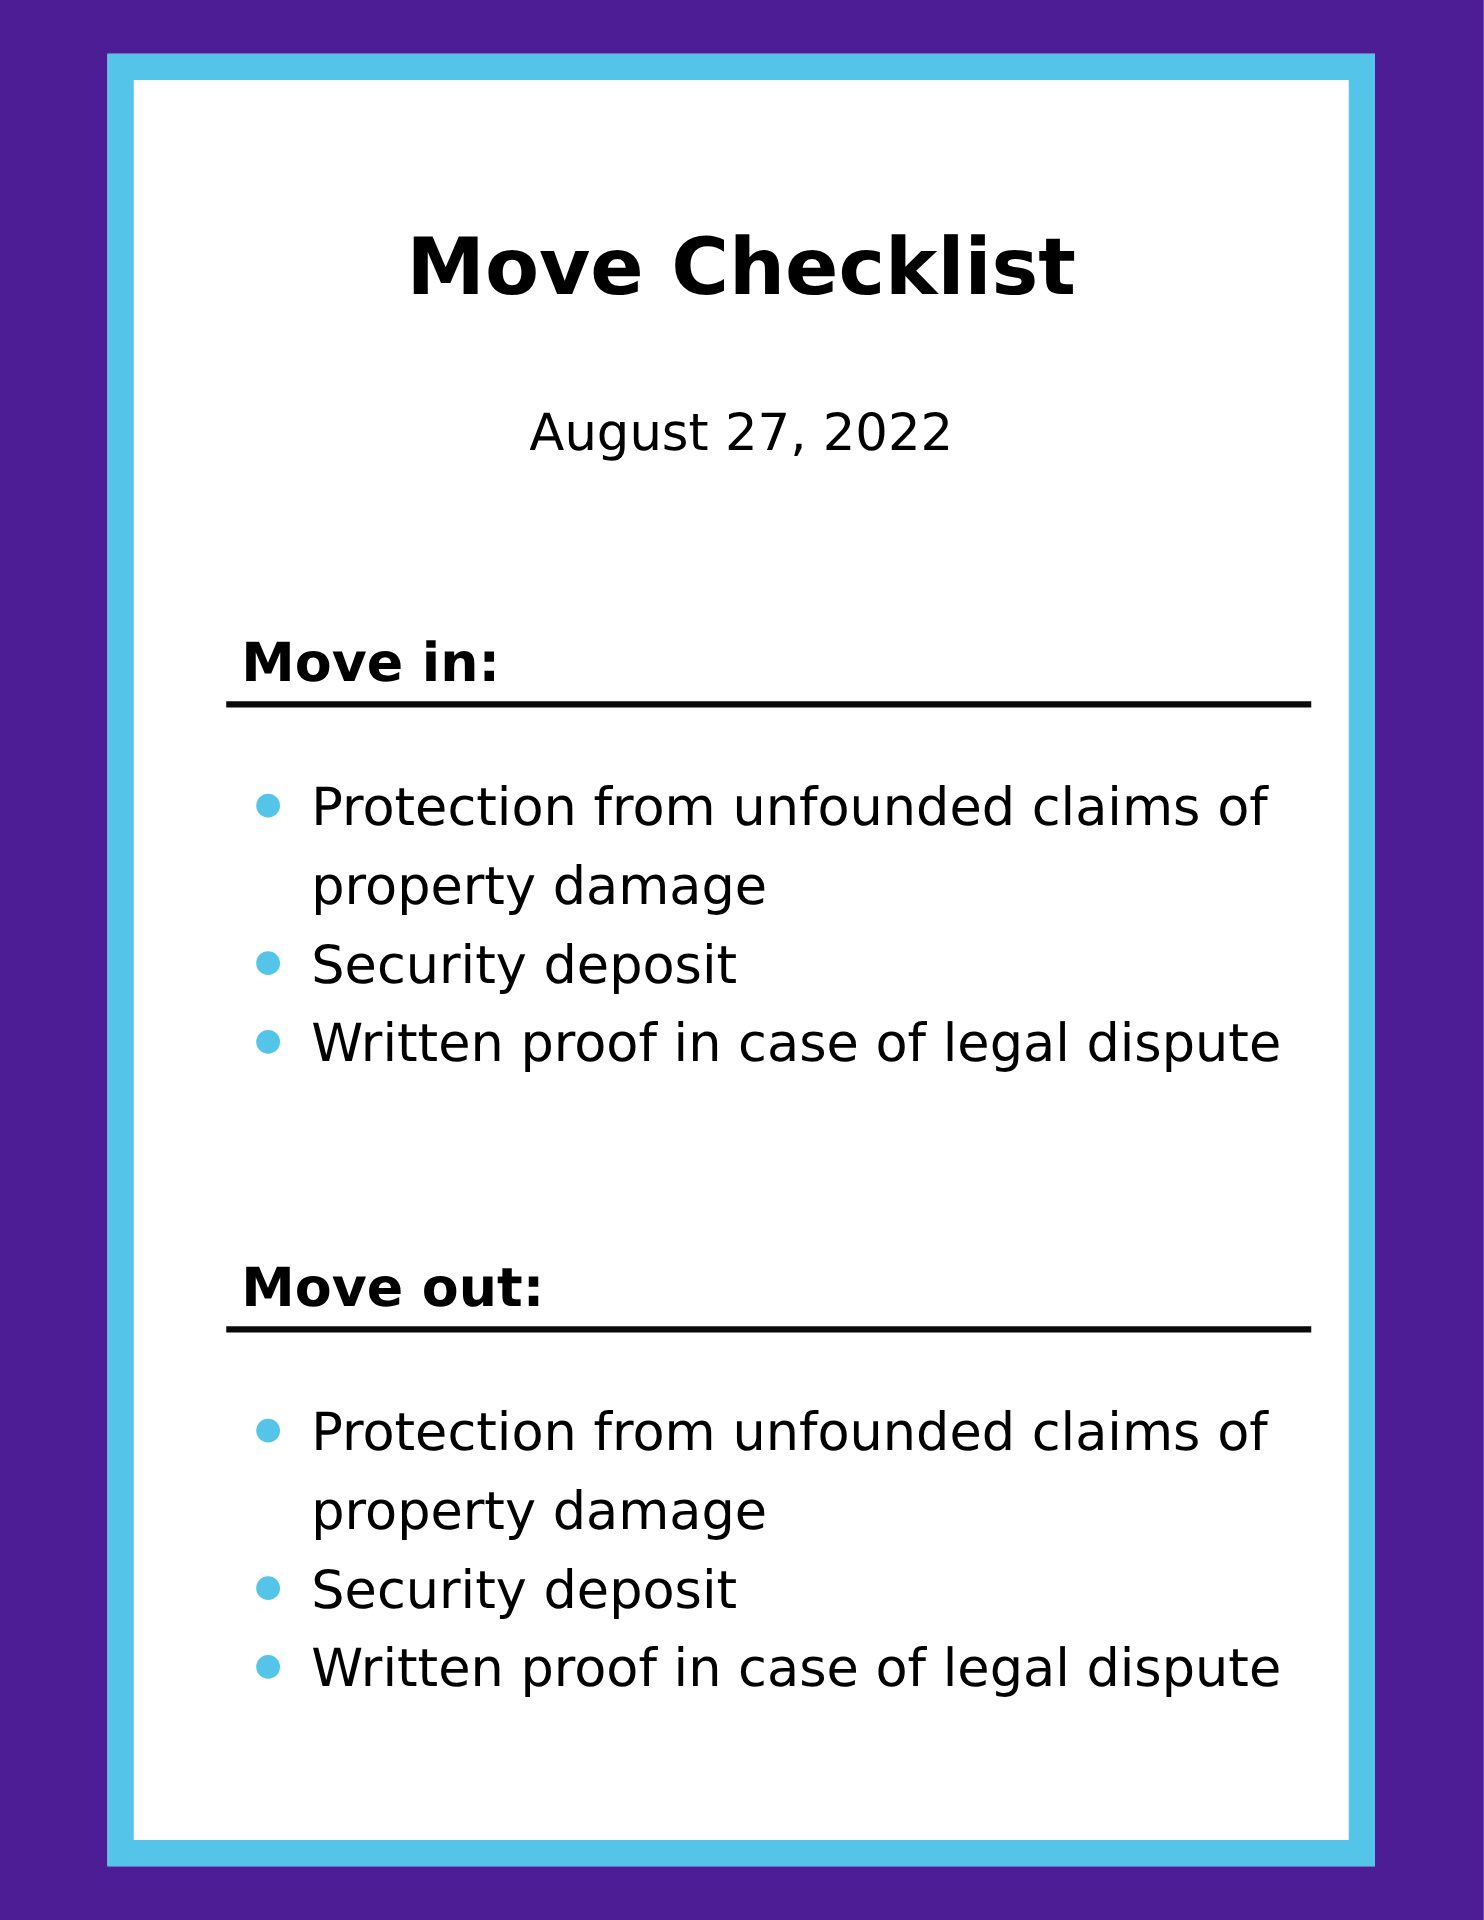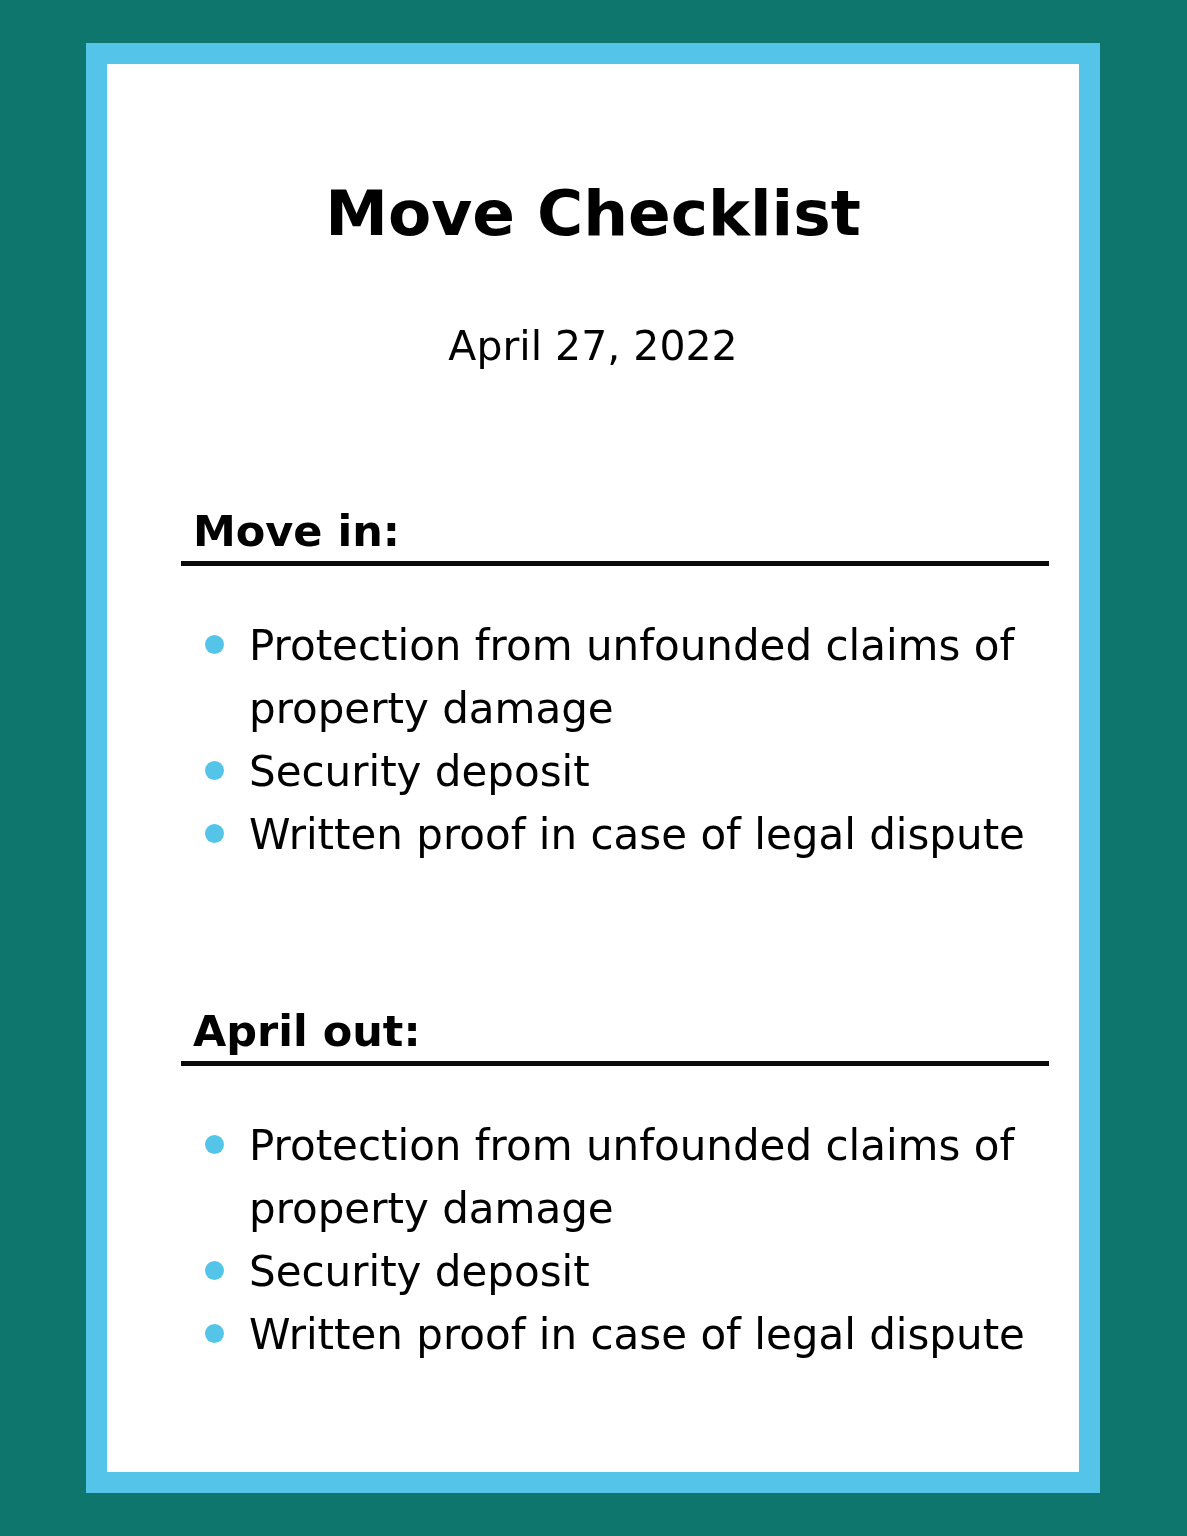--- a/index.html
+++ b/index.html
@@ -11,21 +11,21 @@
     width: 1187px;
     height: 1536px;
     overflow: hidden;
     font-family: "DejaVu Sans", "Liberation Sans", sans-serif;
   }
 
   .page {
     position: relative;
     width: 1187px;
     height: 1536px;
-    background: #0f766e;
+    background: #4c1d95;
     box-sizing: border-box;
   }
 
   
   .frame {
     position: absolute;
     left: 86px;
     top: 43px;
     width: 1014px;
     height: 1450px;
@@ -126,21 +126,21 @@
 </style>
 </head>
 <body>
 
 <div class="page">
   <div class="frame">
     <div class="content">
 
       <div class="doc-title">Move Checklist</div>
 
-      <div class="doc-date">April 27, 2022</div>
+      <div class="doc-date">August 27, 2022</div>
 
       <div class="section section-move-in">
         <div class="section-heading">Move in:</div>
         <div class="section-rule"></div>
         <ul class="bullet-list">
           <li class="bullet-item">
             <span class="bullet-dot"></span>
             <span class="bullet-text">Protection from unfounded claims of property damage</span>
           </li>
           <li class="bullet-item">
@@ -148,21 +148,21 @@
             <span class="bullet-text">Security deposit</span>
           </li>
           <li class="bullet-item">
             <span class="bullet-dot"></span>
             <span class="bullet-text">Written proof in case of legal dispute</span>
           </li>
         </ul>
       </div>
 
       <div class="section section-move-out">
-        <div class="section-heading">April out:</div>
+        <div class="section-heading">Move out:</div>
         <div class="section-rule"></div>
         <ul class="bullet-list">
           <li class="bullet-item">
             <span class="bullet-dot"></span>
             <span class="bullet-text">Protection from unfounded claims of property damage</span>
           </li>
           <li class="bullet-item">
             <span class="bullet-dot"></span>
             <span class="bullet-text">Security deposit</span>
           </li>

